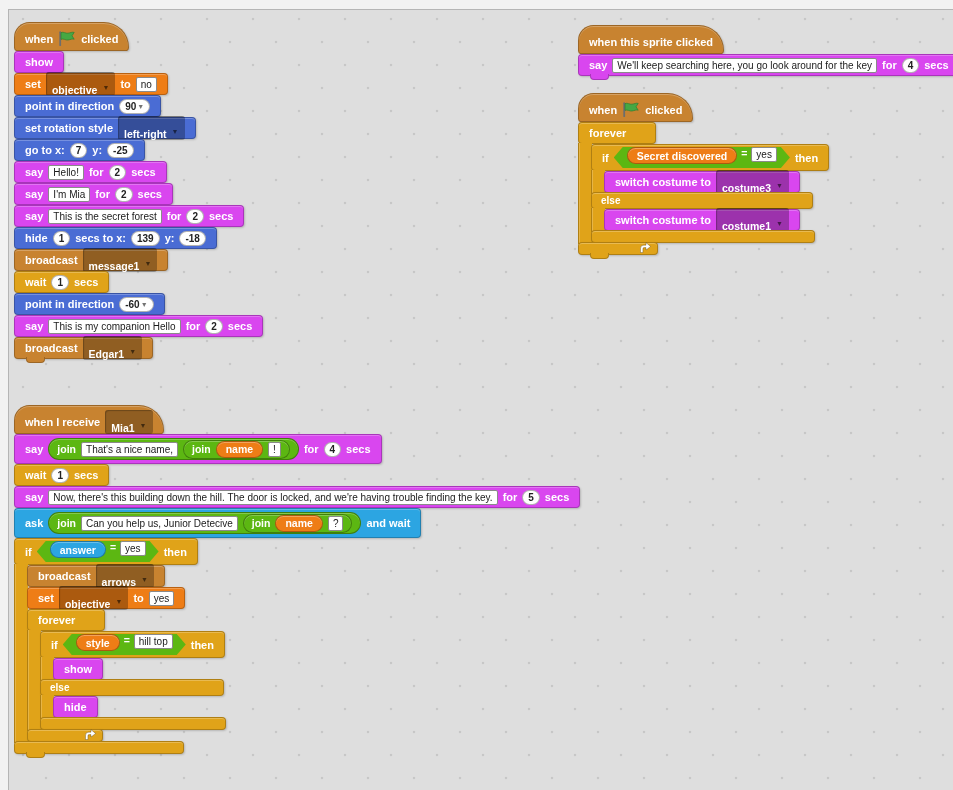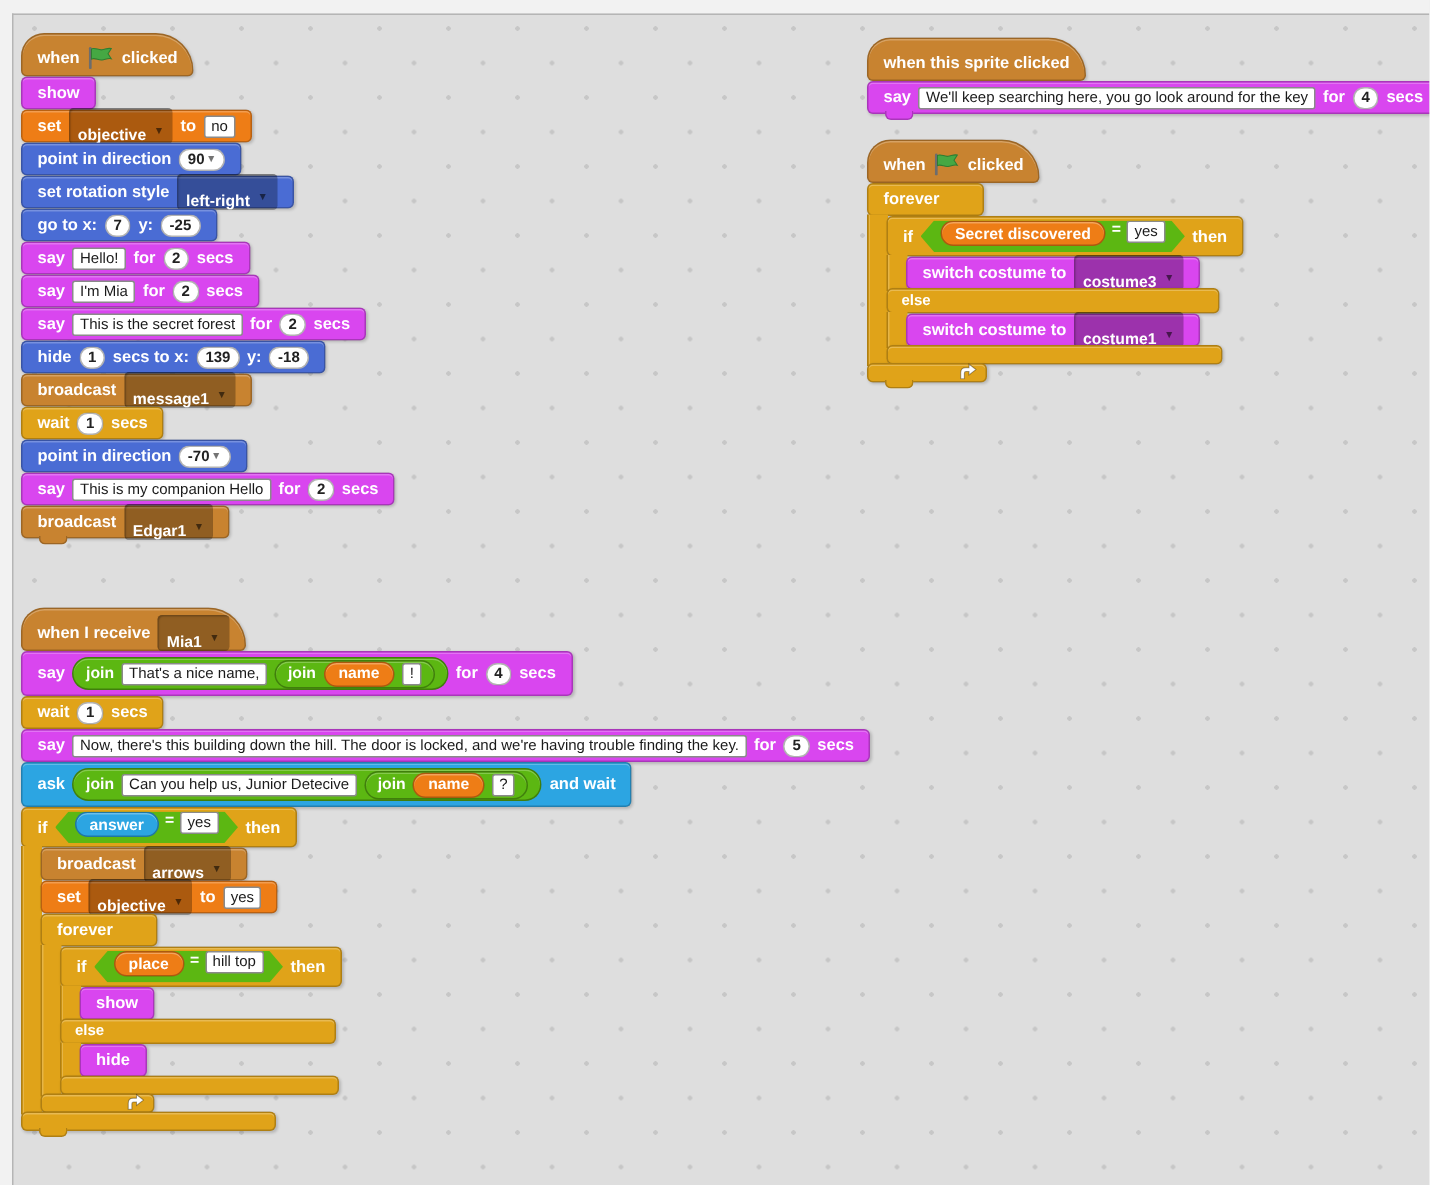--- a/index.html
+++ b/index.html
@@ -137,21 +137,21 @@
         </span>
     </div>
     <div class="block ct">
       <span>wait</span>
       <span class="num">1</span>
       <span>secs</span>
     </div>
     <div class="block mo">
       <span>point in direction</span>
       <span class="num">
-          <span>-70</span>
+          <span>-60</span>
           <span class="caret">▼</span>
         </span>
     </div>
     <div class="block lk">
       <span>say</span>
       <span class="txt">This is my companion Hello</span>
       <span>for</span>
       <span class="num">2</span>
       <span>secs</span>
     </div>
@@ -244,21 +244,21 @@
           <div class="cblock">
             <div class="c-header ct" style="min-width:78px">
               <span>forever</span>
             </div>
             <div class="c-row">
               <div class="c-children">
                 <div class="cblock">
                   <div class="c-header ct tall">
                     <span>if</span>
                     <span class="hex">
-                      <span class="pill da">place</span>
+                      <span class="pill da">style</span>
                       <span class="eq">=</span>
                       <span class="txt">hill top</span>
                     </span>
                     <span>then</span>
                   </div>
                   <div class="c-row">
                     <div class="c-children">
                       <div class="block lk">
                         <span>show</span>
                       </div>

